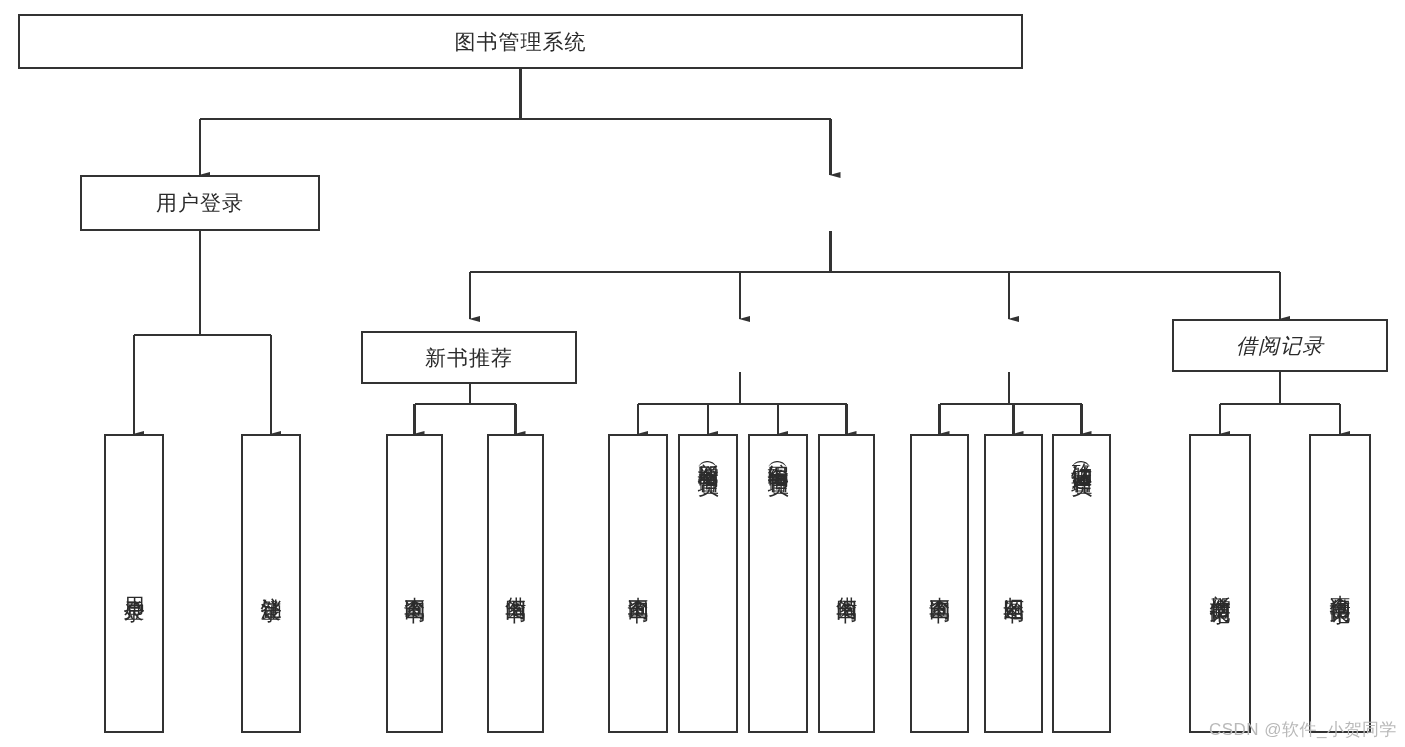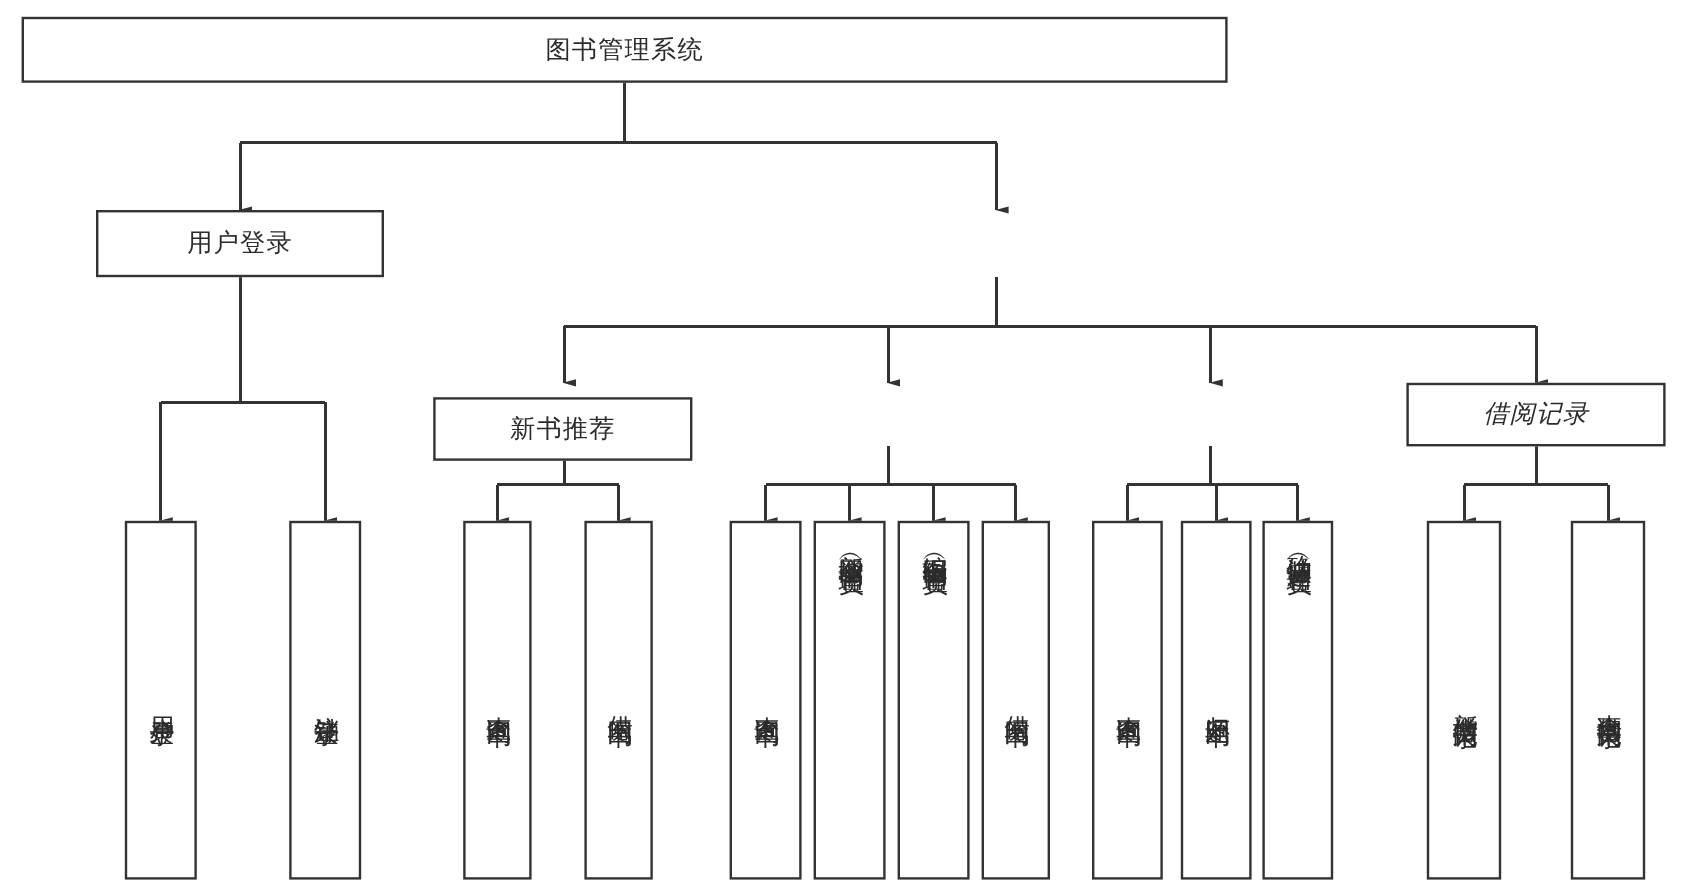--- a/index.html
+++ b/index.html
@@ -183,14 +183,15 @@
   </div>
 
   <div class="node node-v center-v" style="left: 1189px; top: 434px; width: 62px; height: 299px; border-color: rgb(51, 51, 51);">
     <span class="vlabel">新增借阅记录</span>
   </div>
 
   <div class="node node-v center-v" style="left: 1309px; top: 434px; width: 62px; height: 299px; border-color: rgb(51, 51, 51);">
     <span class="vlabel">查询借阅记录</span>
   </div>
 
+  <div id="watermark">CSDN @软件_小贺同学</div>
 
 </div>
 
 </body></html>

